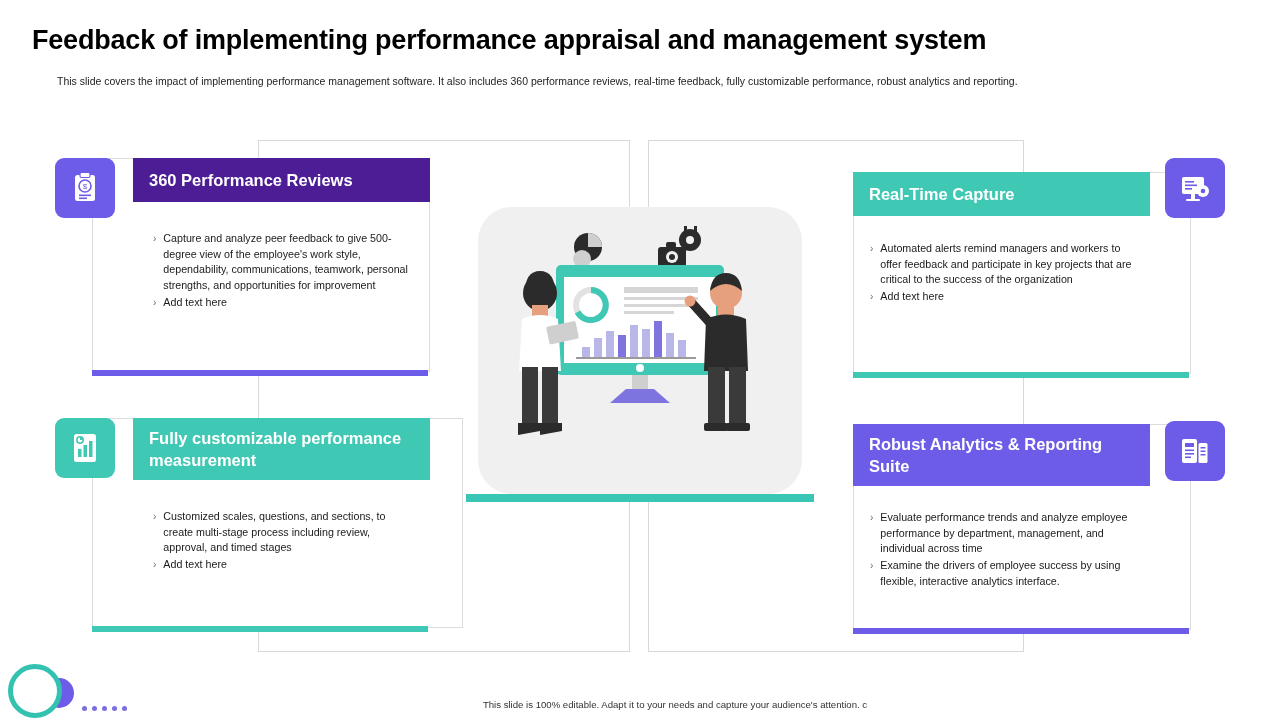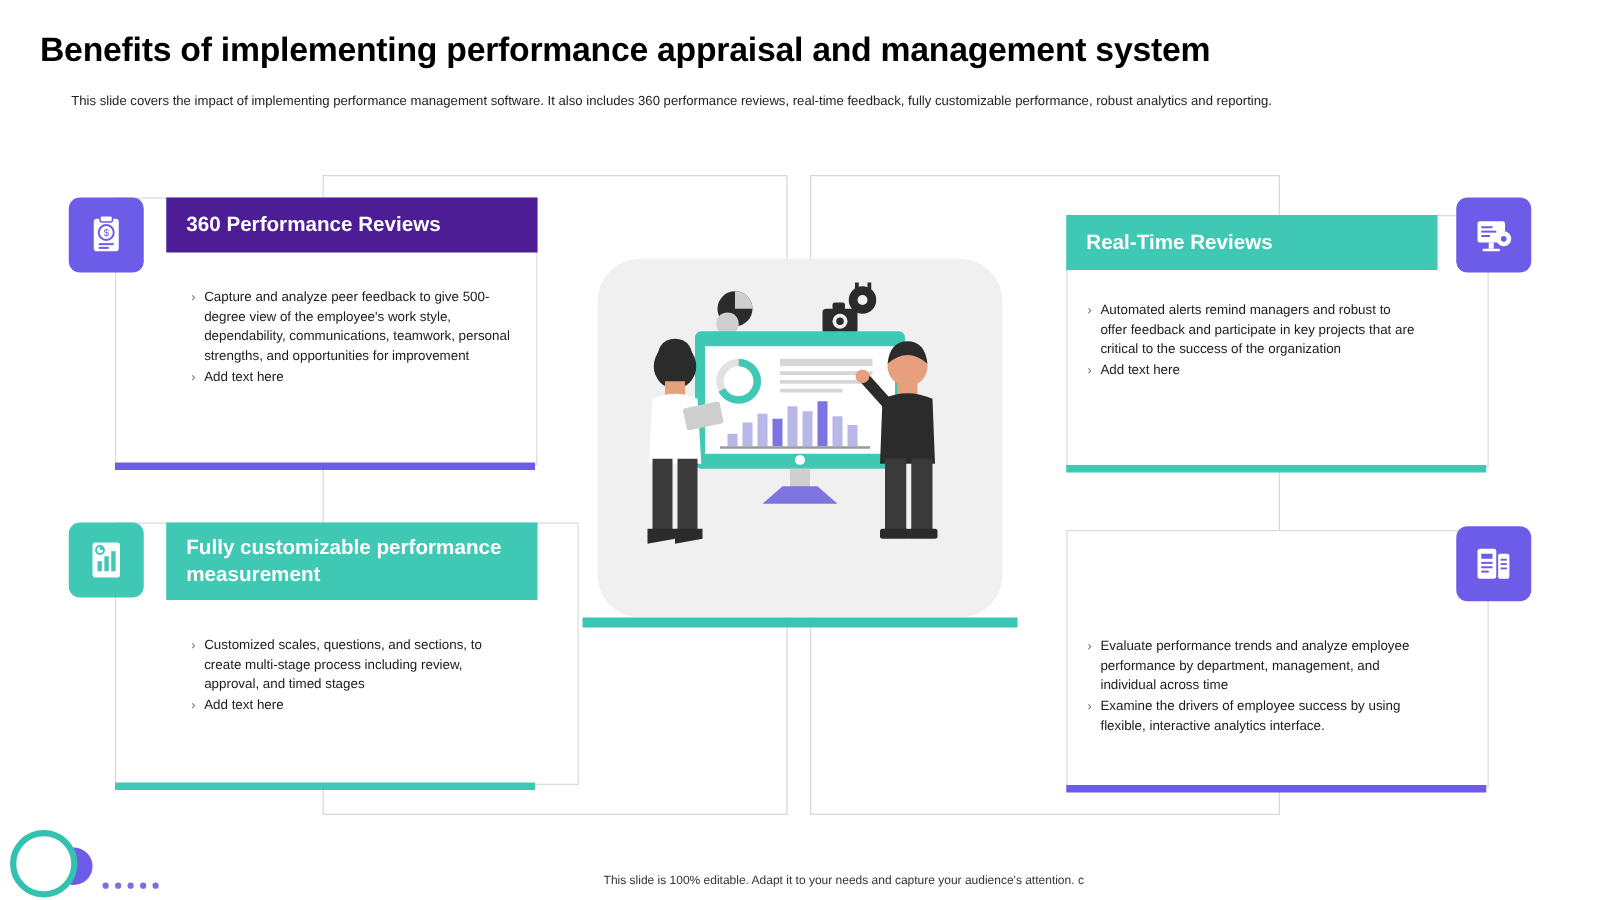--- a/index.html
+++ b/index.html
@@ -173,21 +173,21 @@
     height: 5px;
     border-radius: 50%;
     background: #7a6fe0;
   }
 </style>
 </head>
 <body>
 
 <div class="slide">
 
-  <div class="title">Benefits of implementing performance appraisal and management system</div>
+  <div class="title">Feedback of implementing performance appraisal and management system</div>
   <div class="subtitle">This slide covers the impact of implementing performance management software. It also includes 360 performance reviews, real-time feedback, fully customizable performance, robust analytics and reporting.</div>
 
   <div class="grey-frame frame-1"></div>
   <div class="grey-frame frame-2"></div>
 
   <div class="card" style="left:92px; top:158px; width:336px; height:212px;">
     <div class="card-head" style="background:#4c1d95; left:40px; top:-1px; width:297px; height:44px;">
       <span>360 Performance Reviews</span>
     </div>
     <div class="card-body" style="position:absolute; left:44px; top:62px; width:292px;">
@@ -237,26 +237,26 @@
       <rect x="10" y="18" width="3.5" height="8" fill="#3fc8b4"></rect>
       <rect x="15.5" y="14" width="3.5" height="12" fill="#3fc8b4"></rect>
       <rect x="21" y="10" width="3.5" height="16" fill="#3fc8b4"></rect>
       <circle cx="12" cy="9" r="3.2" fill="none" stroke="#3fc8b4" stroke-width="1.5"></circle>
       <path d="M12 9 L12 5.8 A3.2 3.2 0 0 1 14.9 9 Z" fill="#3fc8b4"></path>
     </svg>
   </div>
 
   <div class="card" style="left:853px; top:172px; width:336px; height:200px;">
     <div class="card-head" style="background:#3fc8b4; left:-1px; top:-1px; width:297px; height:44px;">
-      <span>Real-Time Reviews</span>
+      <span>Real-Time Capture</span>
     </div>
     <div class="card-body" style="position:absolute; left:0px; top:58px; width:296px;">
       <div class="bullet-row">
         <span class="chev">›</span>
-        <span class="bullet-text">Automated alerts remind managers and robust to offer feedback and participate in key projects that are critical to the success of the organization</span>
+        <span class="bullet-text">Automated alerts remind managers and workers to offer feedback and participate in key projects that are critical to the success of the organization</span>
       </div>
       <div class="bullet-row">
         <span class="chev">›</span>
         <span class="bullet-text">Add text here</span>
       </div>
     </div>
   </div>
   <div class="accent-bar" style="left:853px; top:372px; width:336px; background:#3fc8b4;"></div>
 
   <div class="icon-tile" style="left:1165px; top:158px; width:60px; height:60px; background:#6c5ce7;">
@@ -266,20 +266,23 @@
       <rect x="7" y="13.5" width="12" height="1.6" fill="#6c5ce7"></rect>
       <rect x="7" y="17" width="7" height="1.6" fill="#6c5ce7"></rect>
       <rect x="13" y="23" width="4" height="5" fill="#ffffff"></rect>
       <rect x="8" y="28" width="14" height="2" rx="1" fill="#ffffff"></rect>
       <circle cx="25" cy="20" r="6" fill="#ffffff"></circle>
       <circle cx="25" cy="20" r="2.3" fill="#6c5ce7"></circle>
     </svg>
   </div>
 
   <div class="card" style="left:853px; top:424px; width:336px; height:204px;">
+    <div class="card-head" style="background:#6c5ce7; left:-1px; top:-1px; width:297px; height:62px;">
+      <span>Robust Analytics &amp; Reporting Suite</span>
+    </div>
     <div class="card-body" style="position:absolute; left:0px; top:75px; width:296px;">
       <div class="bullet-row">
         <span class="chev">›</span>
         <span class="bullet-text">Evaluate performance trends and analyze employee performance by department, management, and individual across time</span>
       </div>
       <div class="bullet-row">
         <span class="chev">›</span>
         <span class="bullet-text">Examine the drivers of employee success by using flexible, interactive analytics interface.</span>
       </div>
     </div>

